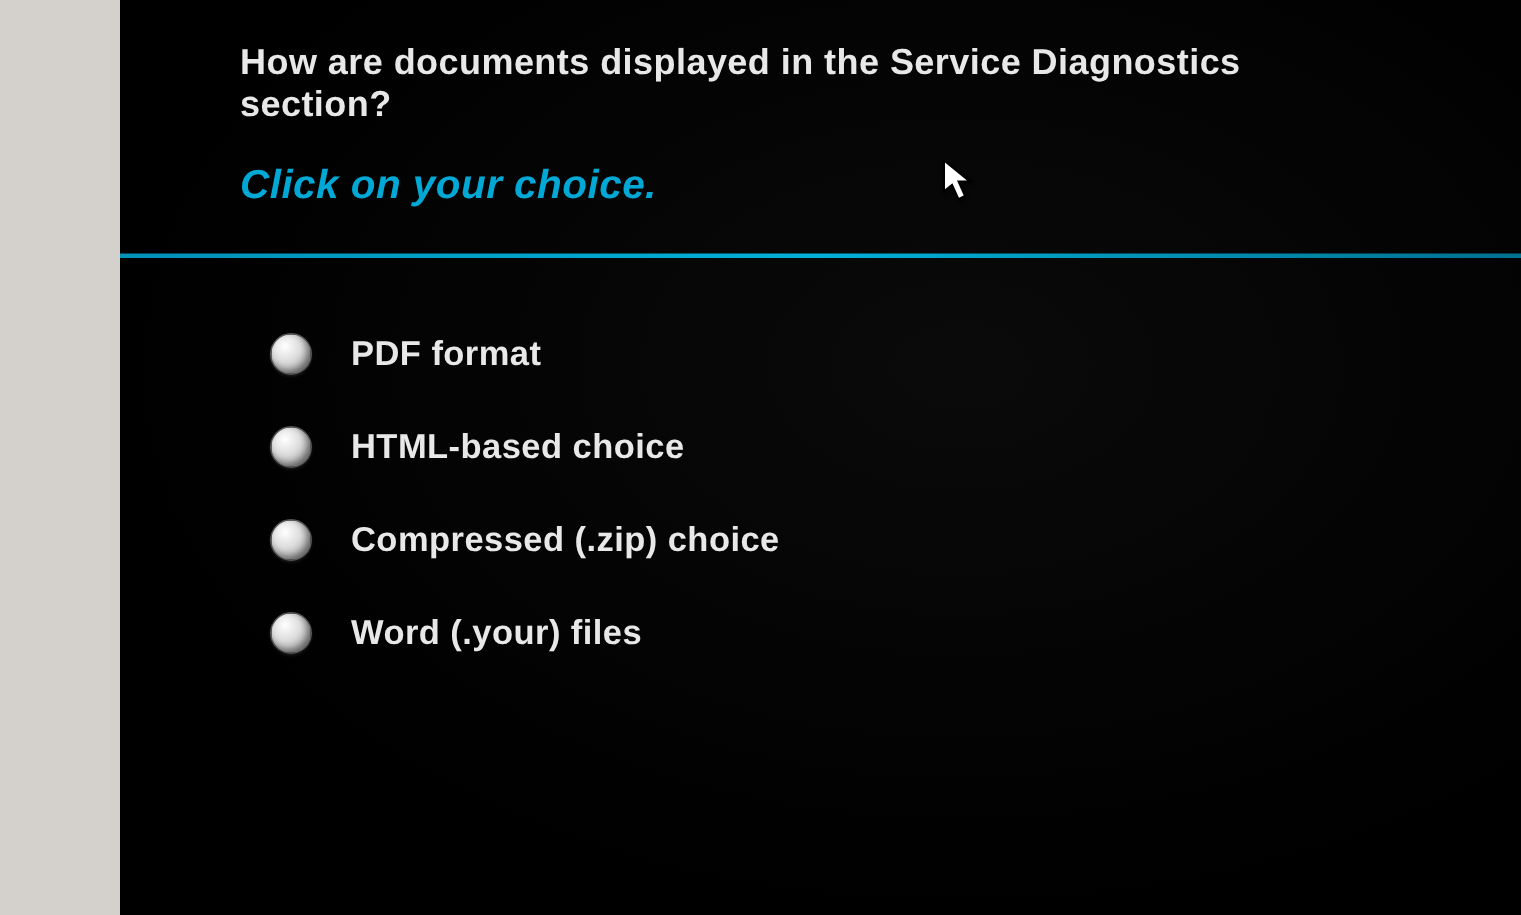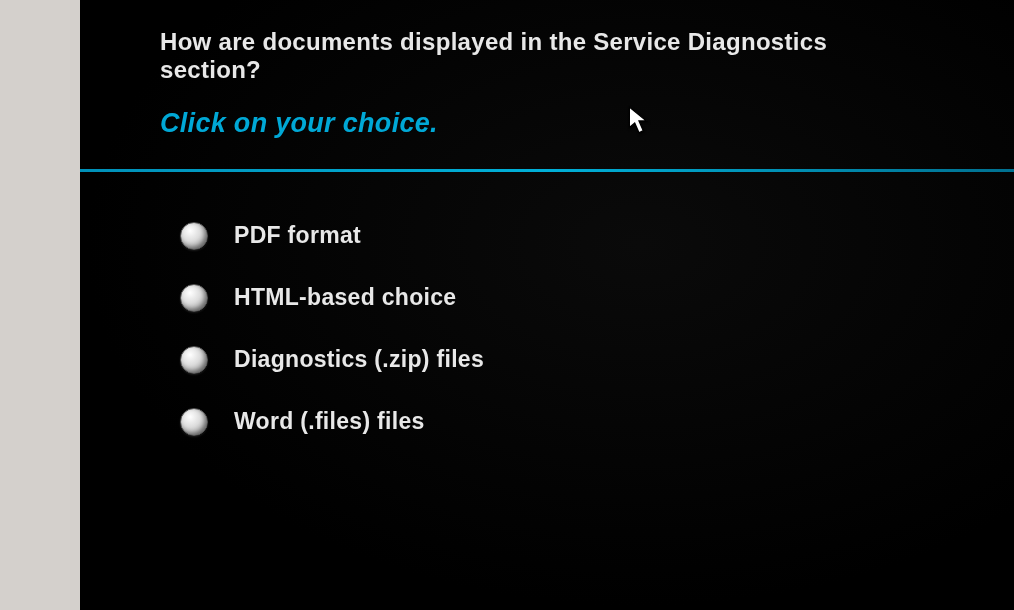--- a/index.html
+++ b/index.html
@@ -101,26 +101,26 @@
       <div class="option-label">PDF format</div>
     </div>
 
     <div class="option">
       <div class="radio"></div>
       <div class="option-label">HTML-based choice</div>
     </div>
 
     <div class="option">
       <div class="radio"></div>
-      <div class="option-label">Diagnostics (.zip) files</div>
+      <div class="option-label">Compressed (.zip) choice</div>
     </div>
 
     <div class="option">
       <div class="radio"></div>
-      <div class="option-label">Word (.files) files</div>
+      <div class="option-label">Word (.your) files</div>
     </div>
 
   </div>
 
   <div class="cursor">
     <svg viewBox="0 0 20 28">
       <path d="M 1 1 L 1 20 L 6 16 L 10 25 L 14 23 L 10 14 L 17 14 Z" fill="#ffffff" stroke="#000000" stroke-width="1.2"></path>
     </svg>
   </div>
 

